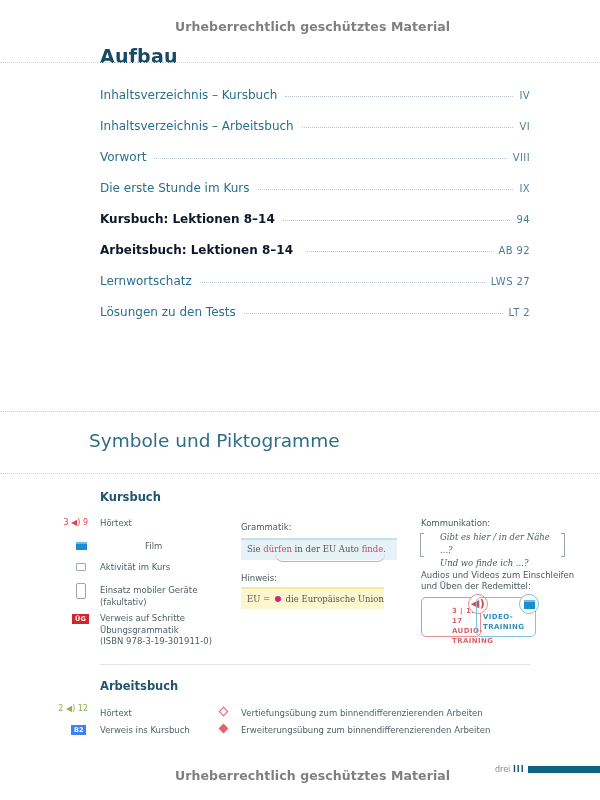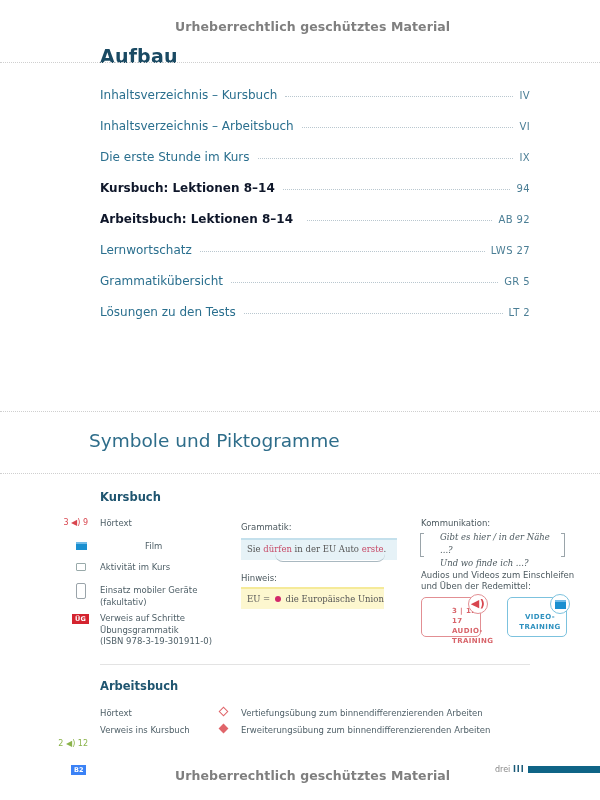--- a/index.html
+++ b/index.html
@@ -30,37 +30,37 @@
   .legend-item { font-size:8.5px; color:#4e5f67; line-height:11.5px; }
   .legend-icon { font-size:8px; text-align:right; }
 
   .hoer-red { color:#d8464f; }
   .hoer-green { color:#8ab34a; }
 
   .film-icon { width:11px; height:8px; background:#1a8fd0; border-top:2px solid #6fbbe8; }
   .akt-icon { width:10px; height:8px; border:1.3px solid #9aa; border-radius:1px; }
   .mobile-icon { width:10px; height:16px; border:1.2px solid #9aa4aa; border-radius:2px; }
   .ug-badge { background:#d4232f; color:#fff; font-size:6.5px; font-weight:bold; padding:1px 3px; letter-spacing:0.3px; }
-  .b2-badge { background:#3b82f6; color:#fff; font-size:6.5px; font-weight:bold; padding:1px 3px;margin-top:40px; }
+  .b2-badge { background:#3b82f6; color:#fff; font-size:6.5px; font-weight:bold; padding:1px 3px; }
 
   .label-small { font-size:8.5px; color:#4b585e; }
   .gram-box { left:241px; top:538px; width:156px; height:22px; background:#e6f2f7; border-top:2px solid #c4e0ec; font-size:8.5px; color:#555; font-family:"DejaVu Serif", serif; padding:4px 0 0 6px; white-space:nowrap; }
   .gram-box .verb { color:#c74b69; }
   .gram-box .arc { position:absolute; left:34px; top:14px; width:110px; height:8px; border-bottom:1px solid #a9b8c0; border-radius:0 0 60px 60px; }
   .hinweis-box { left:241px; top:587px; width:143px; height:22px; background:#fdf7cf; border-top:2px solid #f5ea99; font-size:8.5px; color:#555; font-family:"DejaVu Serif", serif; padding:5px 0 0 6px; white-space:nowrap; }
   .hinweis-box .dot { display:inline-block; width:6px; height:6px; background:#d2286a; border-radius:50%; margin:0 2px; }
 
   .komm-box { left:420px; top:531px; width:145px; height:28px; font-family:"DejaVu Serif", serif; font-style:italic; font-size:8.5px; color:#4b585e; line-height:13px; padding-left:20px; }
   .bracket-l, .bracket-r { position:absolute; top:2px; width:4px; height:24px; border:1px solid #9aa4aa; }
   .bracket-l { left:0; border-right:none; }
   .bracket-r { right:0; border-left:none; }
 
   .train-box { width:60px; height:40px; border:1.2px solid; border-radius:5px; font-size:7px; font-weight:bold; padding:8px 0 0 6px; line-height:10px; letter-spacing:0.4px; }
   .audio-train { left:421px; top:597px; border-color:#e28f93; color:#d8646a;padding-left:30px; }
-  .video-train { left:507px; top:597px; border-color:#7cc2de; color:#2e91bf;text-align:center; }
+  .video-train { left:476px; top:597px; border-color:#7cc2de; color:#2e91bf; }
   .bubble { position:absolute; width:20px; height:20px; border-radius:50%; background:#fff; border:1.2px solid; display:flex; align-items:center; justify-content:center; }
   .bubble.audio { left:46px; top:-4px; border-color:#e28f93; color:#d8464f; font-size:11px; }
   .bubble.video { left:42px; top:-4px; border-color:#7cc2de; }
   .bubble.video .clap { width:11px; height:9px; background:#1a8fd0; border-top:2px solid #6fbbe8; }
 
   .separator { left:100px; width:430px; top:664px; border-top:1px solid #e3e3e3; height:0; }
 
   .diamond { width:7px; height:7px; transform:rotate(45deg); }
   .diamond.outline { border:1.2px solid #e0656a; background:#fff; }
   .diamond.filled { background:#e0656a; }
@@ -81,43 +81,43 @@
       <span class="label">Inhaltsverzeichnis – Kursbuch</span>
       <span class="dots"></span>
       <span class="page">IV</span>
     </div>
   <div class="toc-row">
       <span class="label">Inhaltsverzeichnis – Arbeitsbuch</span>
       <span class="dots"></span>
       <span class="page">VI</span>
     </div>
   <div class="toc-row">
+      <span class="label">Vorwort</span>
+      <span class="dots"></span>
+      <span class="page">VIII</span>
+    </div>
+  <div class="toc-row">
       <span class="label">Die erste Stunde im Kurs</span>
       <span class="dots"></span>
       <span class="page">IX</span>
     </div>
   <div class="toc-row bold">
       <span class="label">Kursbuch: Lektionen 8–14</span>
       <span class="dots"></span>
       <span class="page">94</span>
     </div>
   <div class="toc-row bold">
       <span class="label">Arbeitsbuch: Lektionen 8–14</span>
       <span class="dots" style="margin-left:14px;"></span>
       <span class="page">AB 92</span>
     </div>
   <div class="toc-row">
       <span class="label">Lernwortschatz</span>
       <span class="dots"></span>
       <span class="page">LWS 27</span>
-    </div>
-  <div class="toc-row">
-      <span class="label">Grammatikübersicht</span>
-      <span class="dots"></span>
-      <span class="page">GR 5</span>
     </div>
   <div class="toc-row">
       <span class="label">Lösungen zu den Tests</span>
       <span class="dots"></span>
       <span class="page">LT 2</span>
     </div>
 </div>
 
 <div class="abs dotted-rule" style="top:411px;"></div>
 <div class="abs section-title">Symbole und Piktogramme</div>
@@ -144,21 +144,21 @@
 
 <div class="abs ug-badge" style="left:72px; top:614px;">ÜG</div>
 <div class="abs legend-item" style="left:100px; top:613px;">
   <div>Verweis auf Schritte</div>
   <div>Übungsgrammatik</div>
   <div>(ISBN 978-3-19-301911-0)</div>
 </div>
 
 <div class="abs label-small" style="left:241px; top:522px;">Grammatik:</div>
 <div class="abs gram-box">
-  <span>Sie </span><span class="verb">dürfen</span><span> in der EU Auto </span><span class="verb">erste</span><span>.</span>
+  <span>Sie </span><span class="verb">dürfen</span><span> in der EU Auto </span><span class="verb">finde</span><span>.</span>
   <div class="arc"></div>
 </div>
 
 <div class="abs label-small" style="left:241px; top:573px;">Hinweis:</div>
 <div class="abs hinweis-box">
   <span>EU = </span><span class="dot"></span><span> die Europäische Union</span>
 </div>
 
 <div class="abs label-small" style="left:421px; top:518px;">Kommunikation:</div>
 <div class="abs komm-box">
@@ -184,21 +184,21 @@
   <div>TRAINING</div>
   <div class="bubble video">
       <div class="clap"></div>
     </div>
 </div>
 
 <div class="abs separator"></div>
 
 <div class="abs sub-heading ab-heading">Arbeitsbuch</div>
 
-<div class="abs legend-icon hoer-green" style="left:54px; top:739px; width:34px;">
+<div class="abs legend-icon hoer-green" style="left:54px; top:704px; width:34px;">
   <span>2</span> ◀) <span>12</span>
 </div>
 <div class="abs legend-item" style="left:100px; top:708px;">Hörtext</div>
 
 <div class="abs b2-badge" style="left:71px; top:725px;">B2</div>
 <div class="abs legend-item" style="left:100px; top:725px;">Verweis ins Kursbuch</div>
 
 <div class="abs diamond outline" style="left:220px; top:708px;"></div>
 <div class="abs legend-item" style="left:241px; top:708px;">Vertiefungsübung zum binnendifferenzierenden Arbeiten</div>
 

